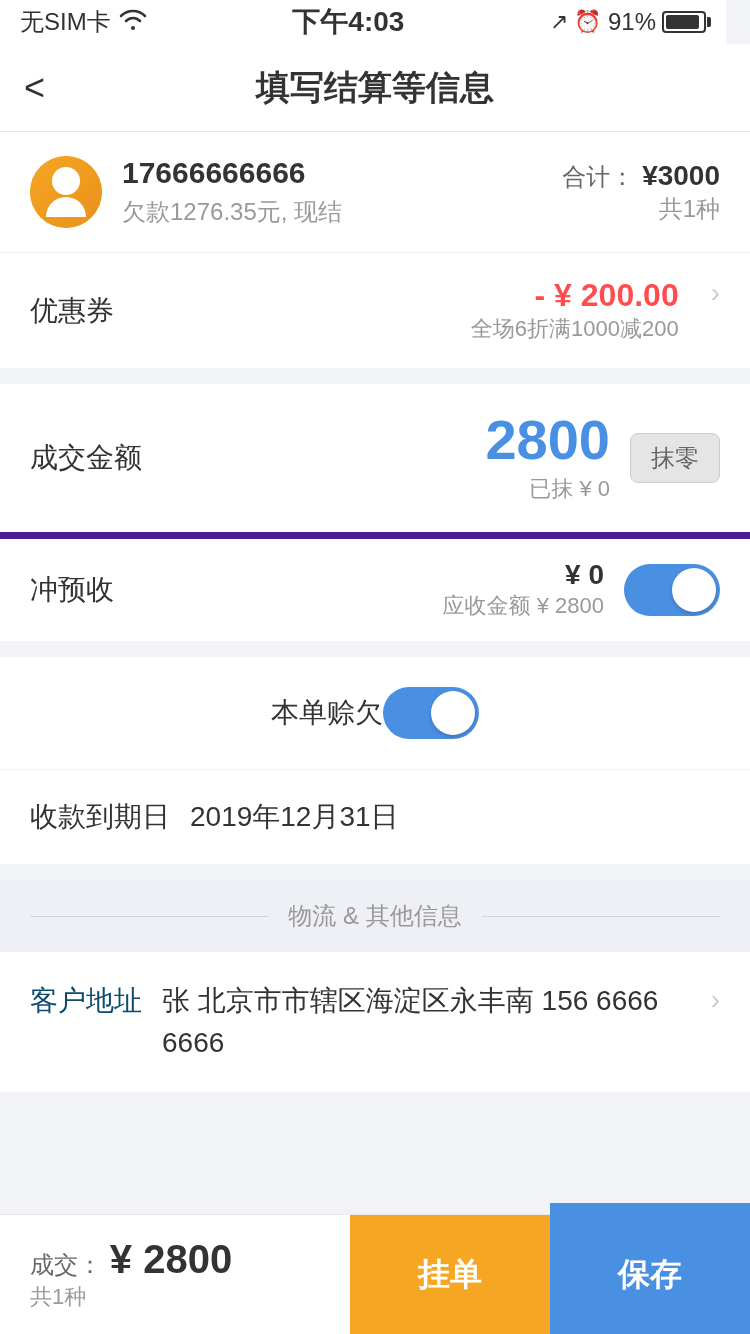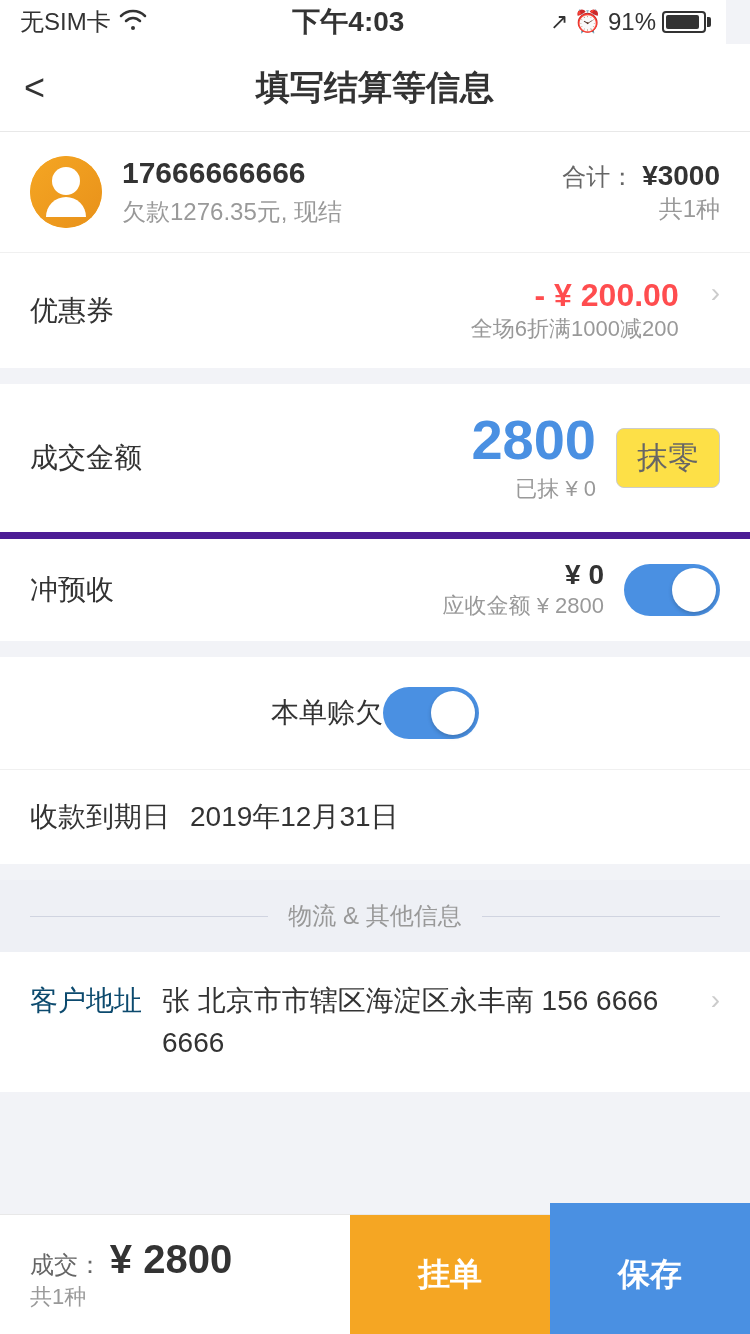--- a/index.html
+++ b/index.html
@@ -120,22 +120,22 @@
       padding: 28px 30px;
       display: flex;
       align-items: center;
       justify-content: space-between;
     }
     .row-label { font-size: 28px; color: #333; }
     .amount-right { display: flex; align-items: center; gap: 20px; }
     .amount-value { font-size: 56px; font-weight: 700; color: #4a90e2; line-height: 1; }
     .round-btn {
       border: 1px solid #ccc; border-radius: 8px;
-      padding: 8px 20px; font-size: 31px; color: #666;
-      background: #fde047; cursor: pointer;
+      padding: 8px 20px; font-size: 24px; color: #666;
+      background: #e5e5e5; cursor: pointer;
       white-space: nowrap;
     }
     .amount-sub { font-size: 22px; color: #999; text-align: right; margin-top: 6px; }
 
     
     .prepay-row {
       padding: 20px 30px;
       display: flex;
       align-items: center;
       justify-content: space-between;

